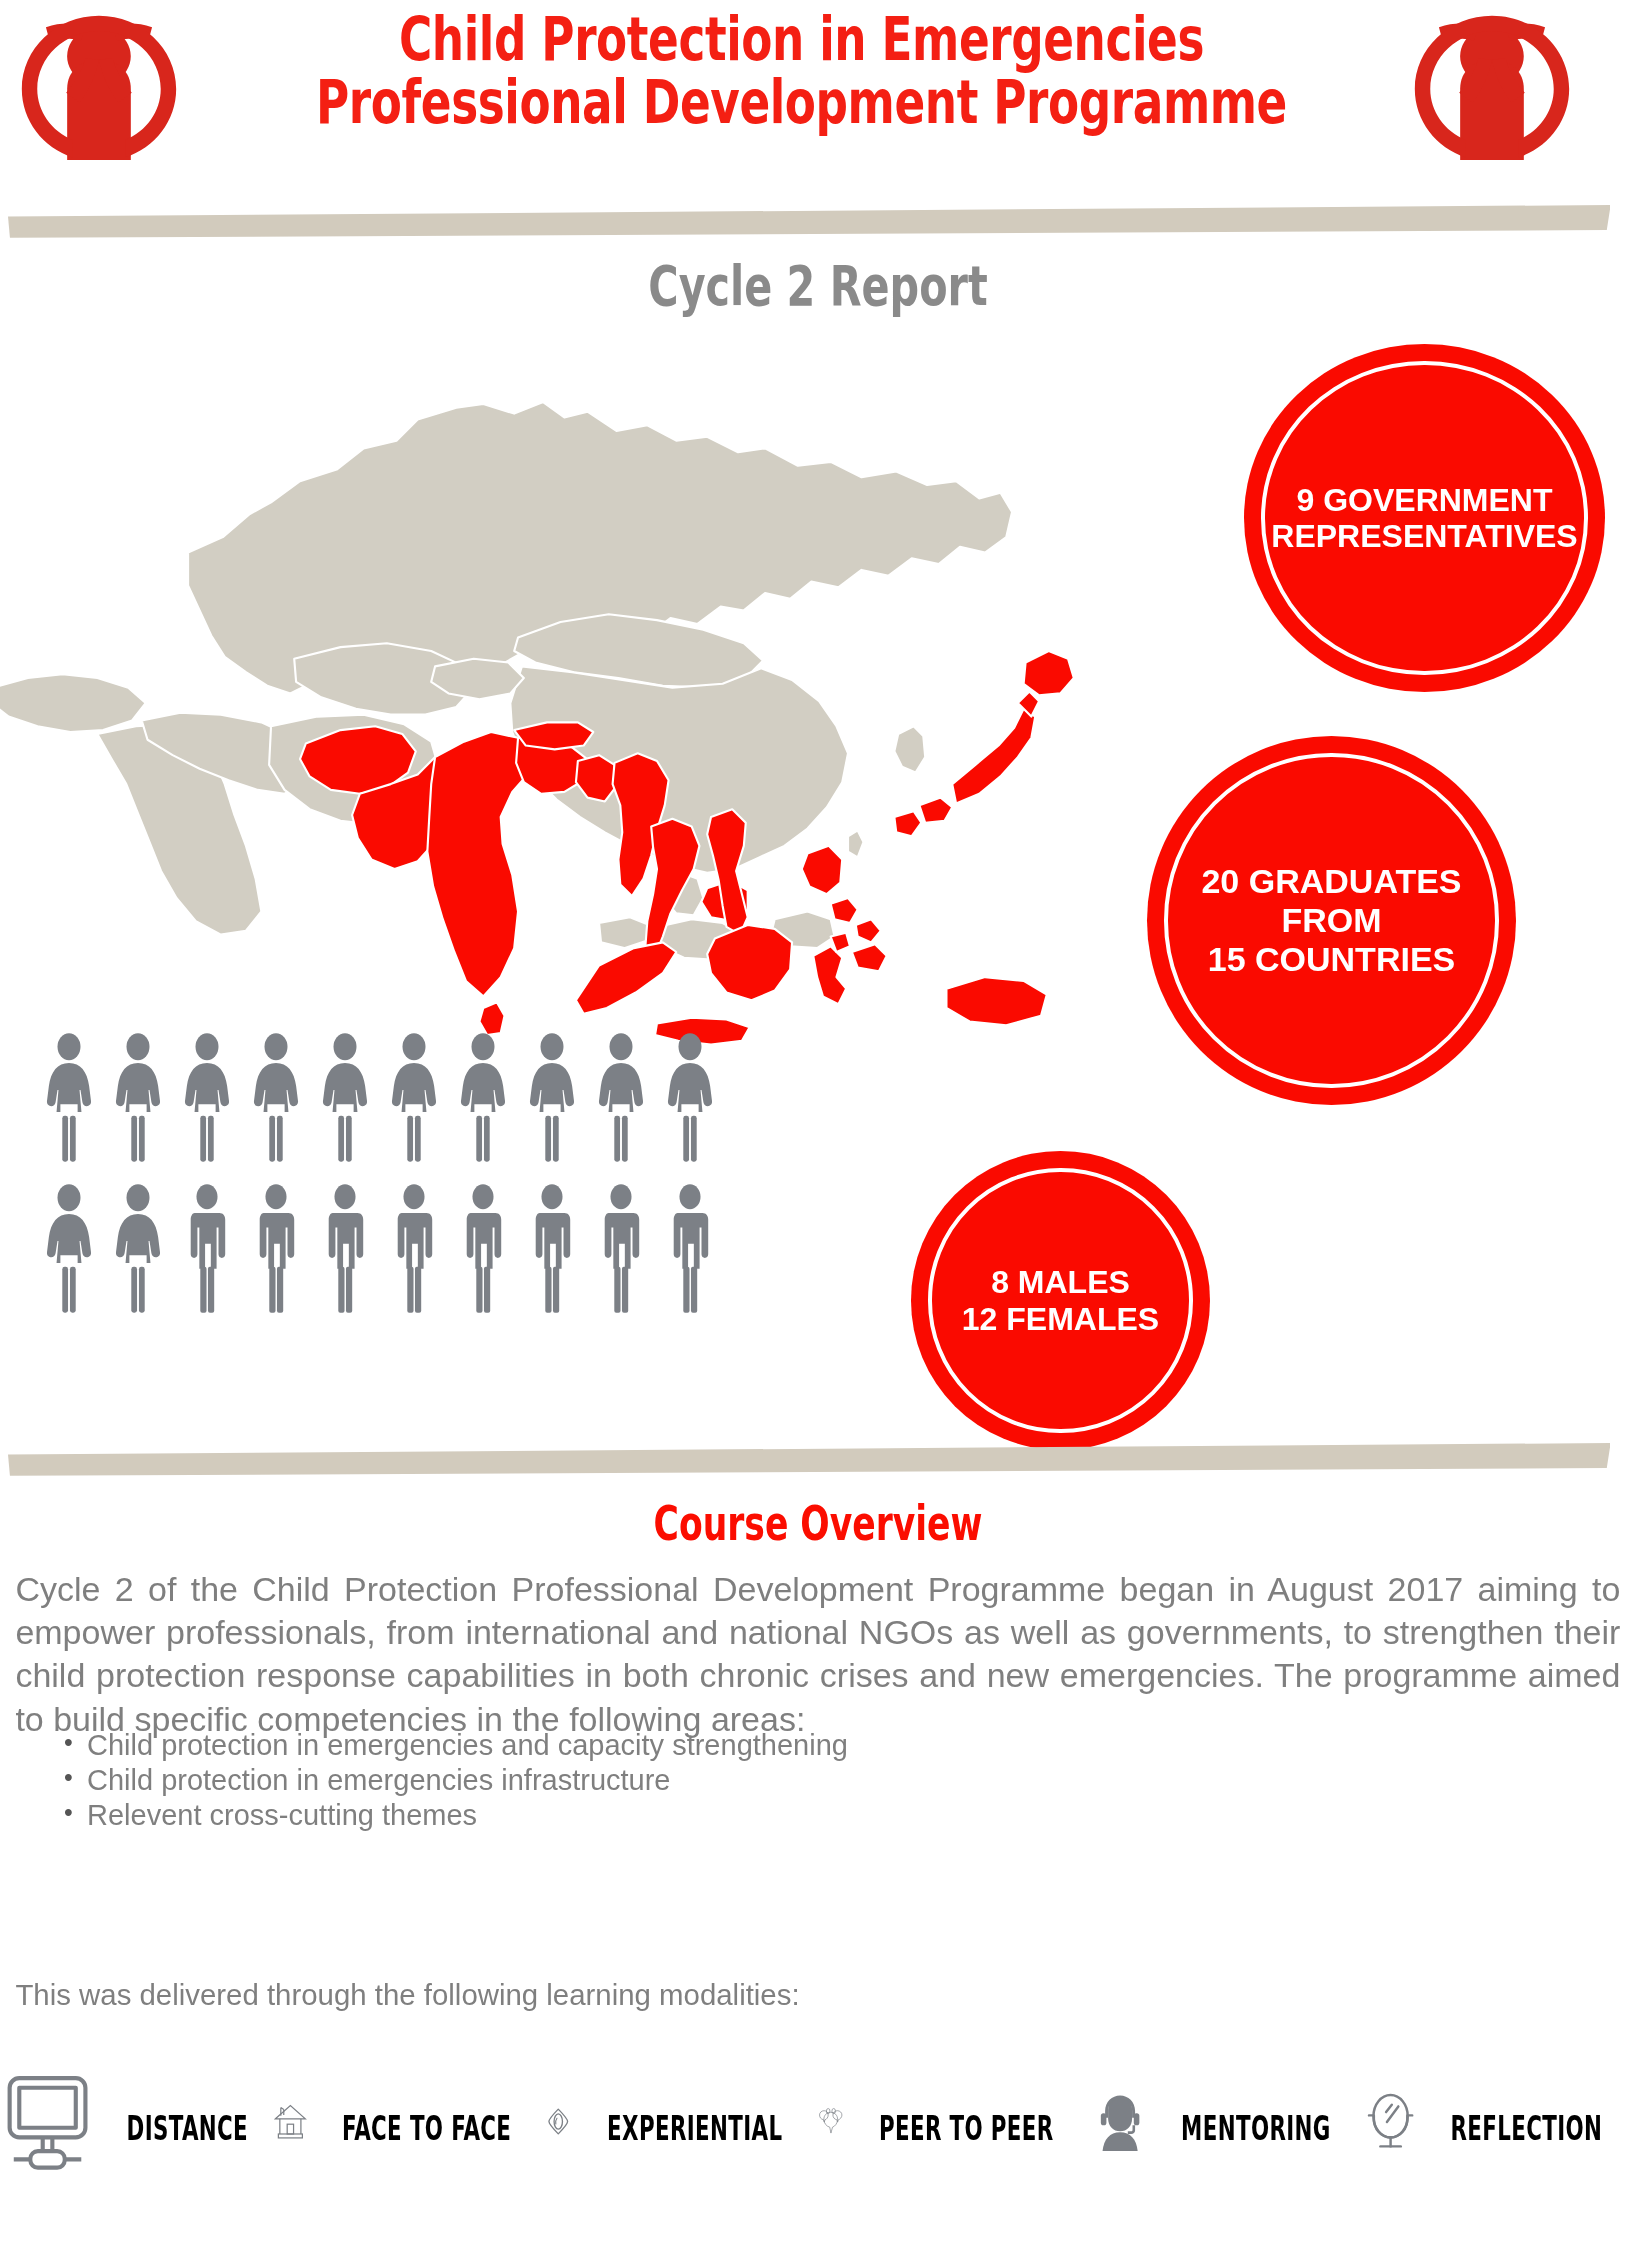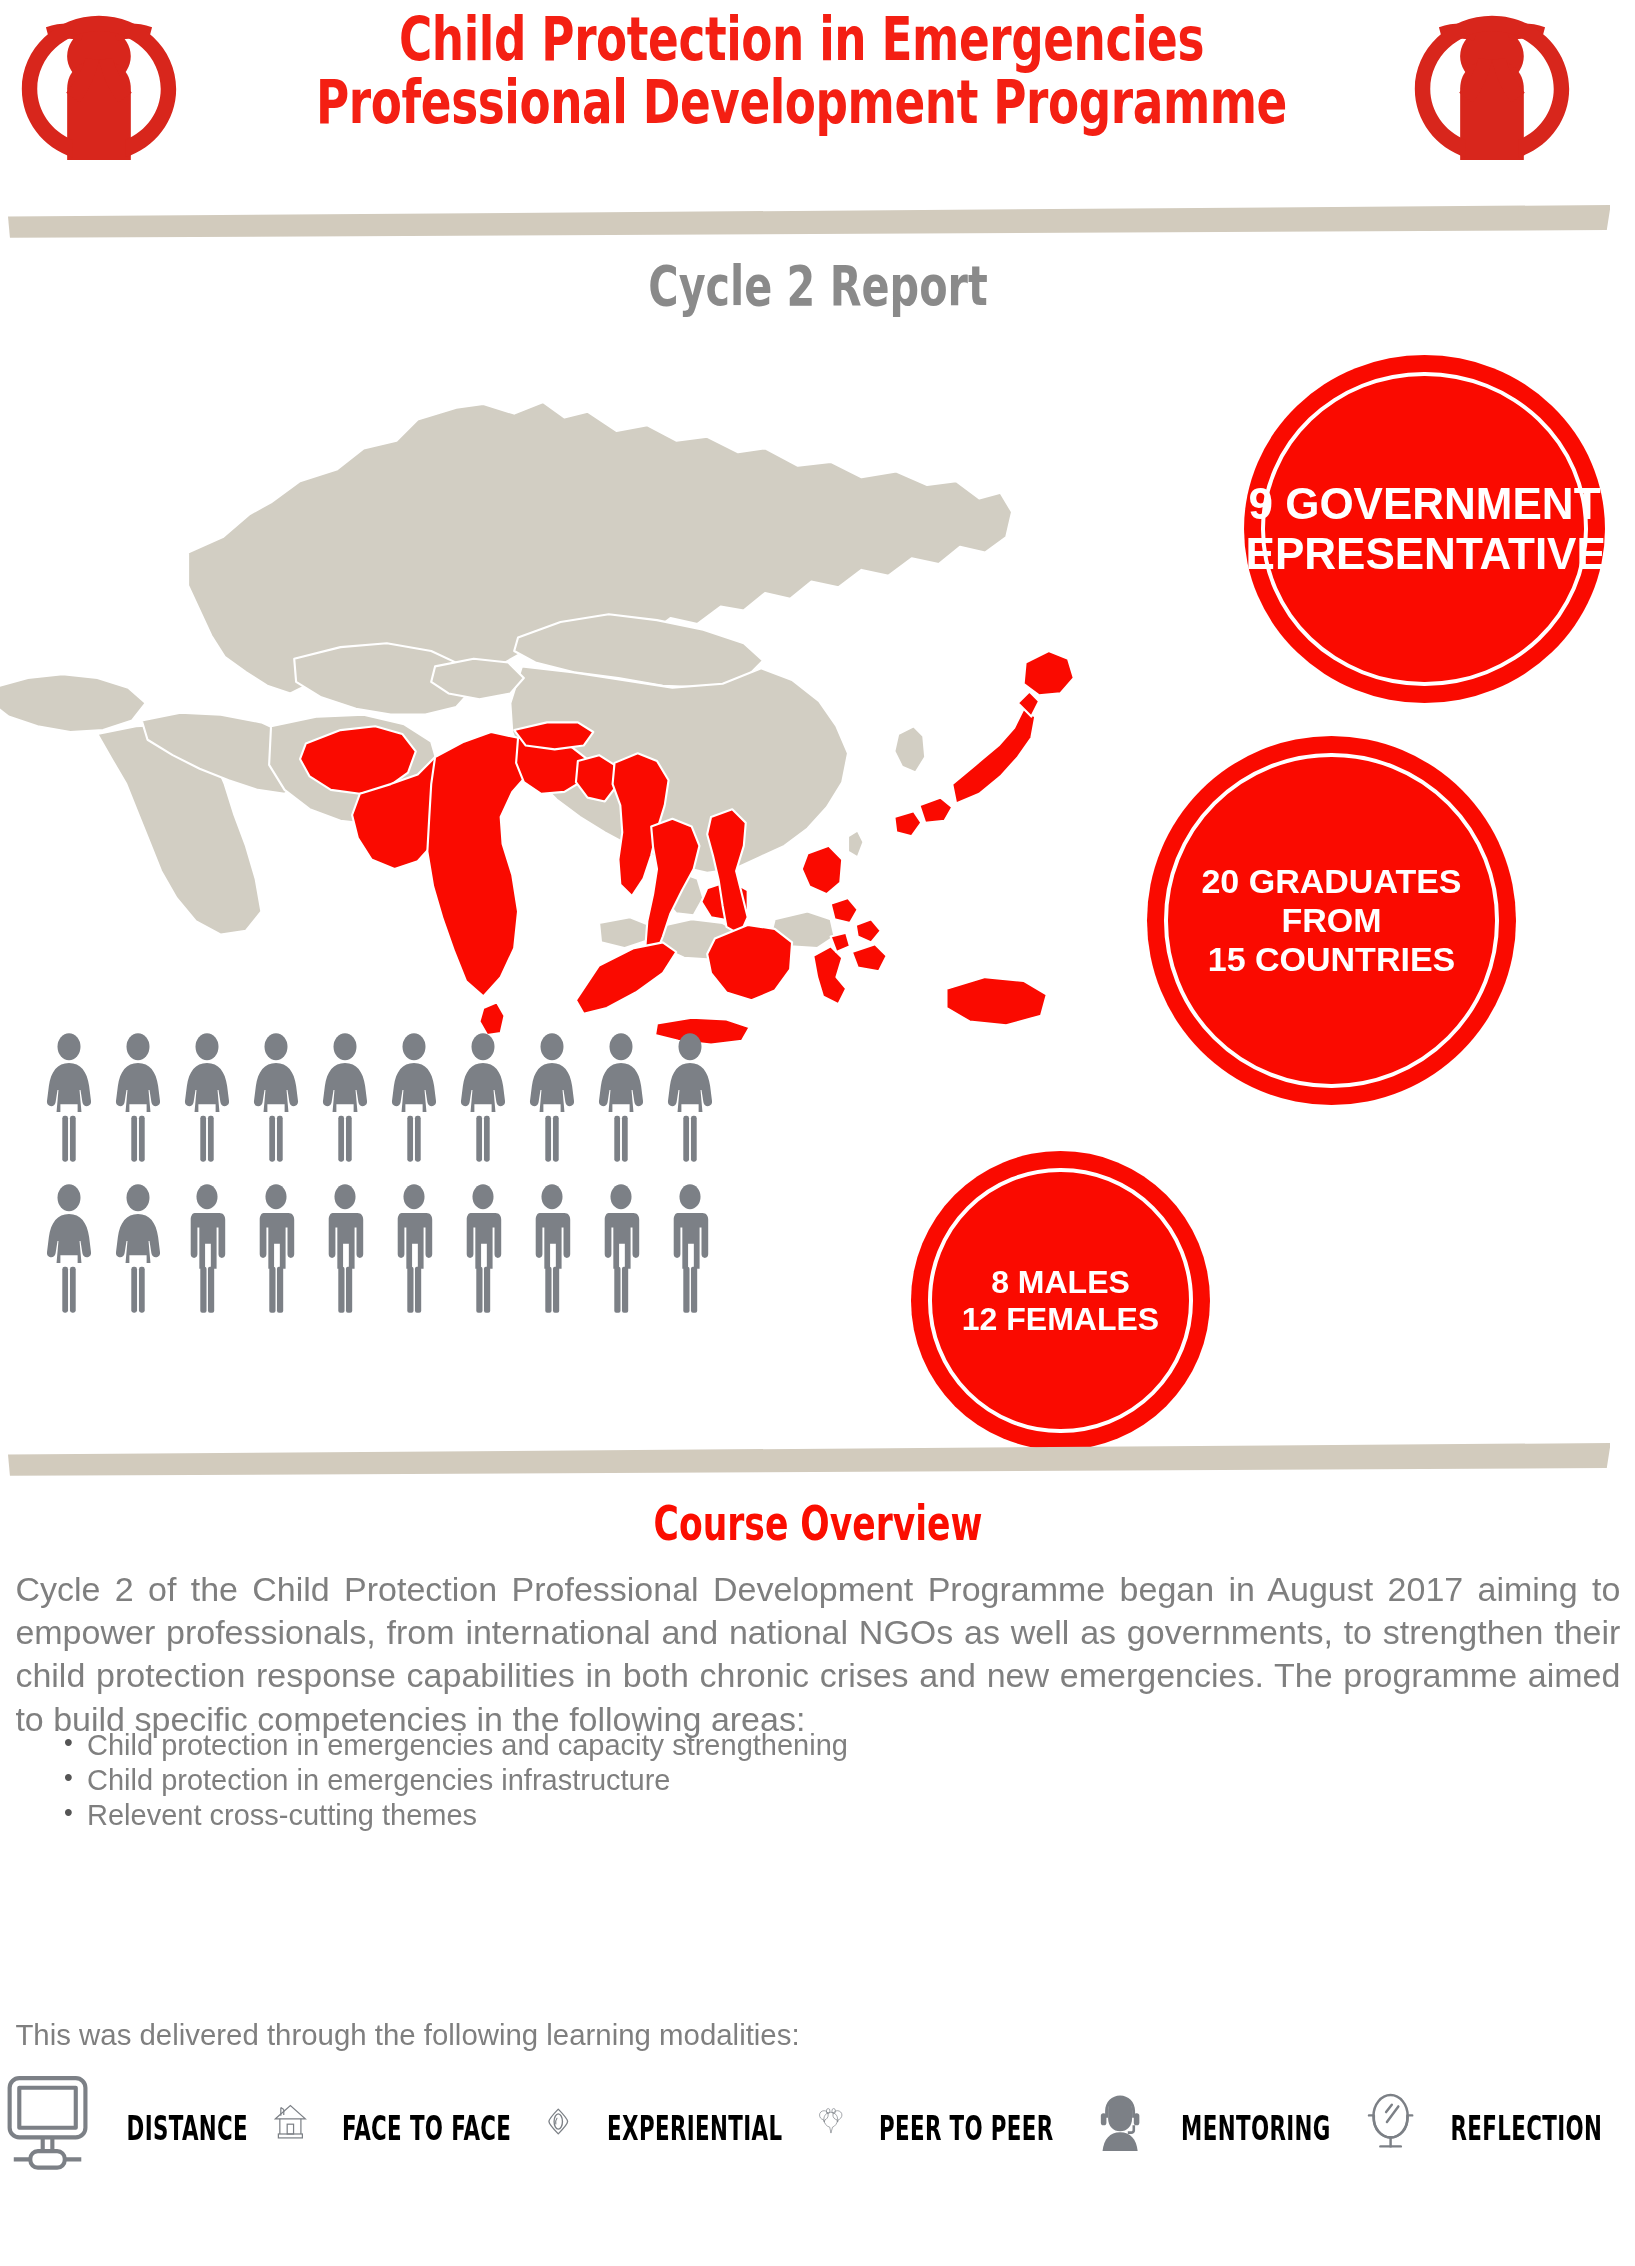--- a/index.html
+++ b/index.html
@@ -113,23 +113,23 @@
     content: "";
     position: absolute;
     border-radius: 50%;
     border: 4.8px solid #ffffff;
     top: 17.4px; left: 17.4px; right: 17.4px; bottom: 17.4px;
     pointer-events: none;
   }
   .stat-circle span { position: relative; z-index: 2; white-space: pre-line; }
 
   #circle-gov {
-    left: 1244px; top: 355px;
+    left: 1244px; top: 344px;
     width: 361px; height: 348px;
-    font-size: 44px;
+    font-size: 32px;
   }
   #circle-grad {
     left: 1147px; top: 736px;
     width: 369px; height: 369px;
     font-size: 34px;
   }
   #circle-gender {
     left: 911px; top: 1151px;
     width: 299px; height: 299px;
     font-size: 32px;
@@ -199,21 +199,20 @@
     font-size: 25px;
     color: #555;
   }
 
   .delivered-line {
     position: absolute;
     left: 15.4px;
     top: 1978px;
     color: #7f7f7f;
     font-size: 29.4px;
-    margin-top: 40px;
   }
 
   
   .modalities {
     position: absolute;
     left: 0;
     top: 2049px;
     width: 1636px;
     display: flex;
   }

